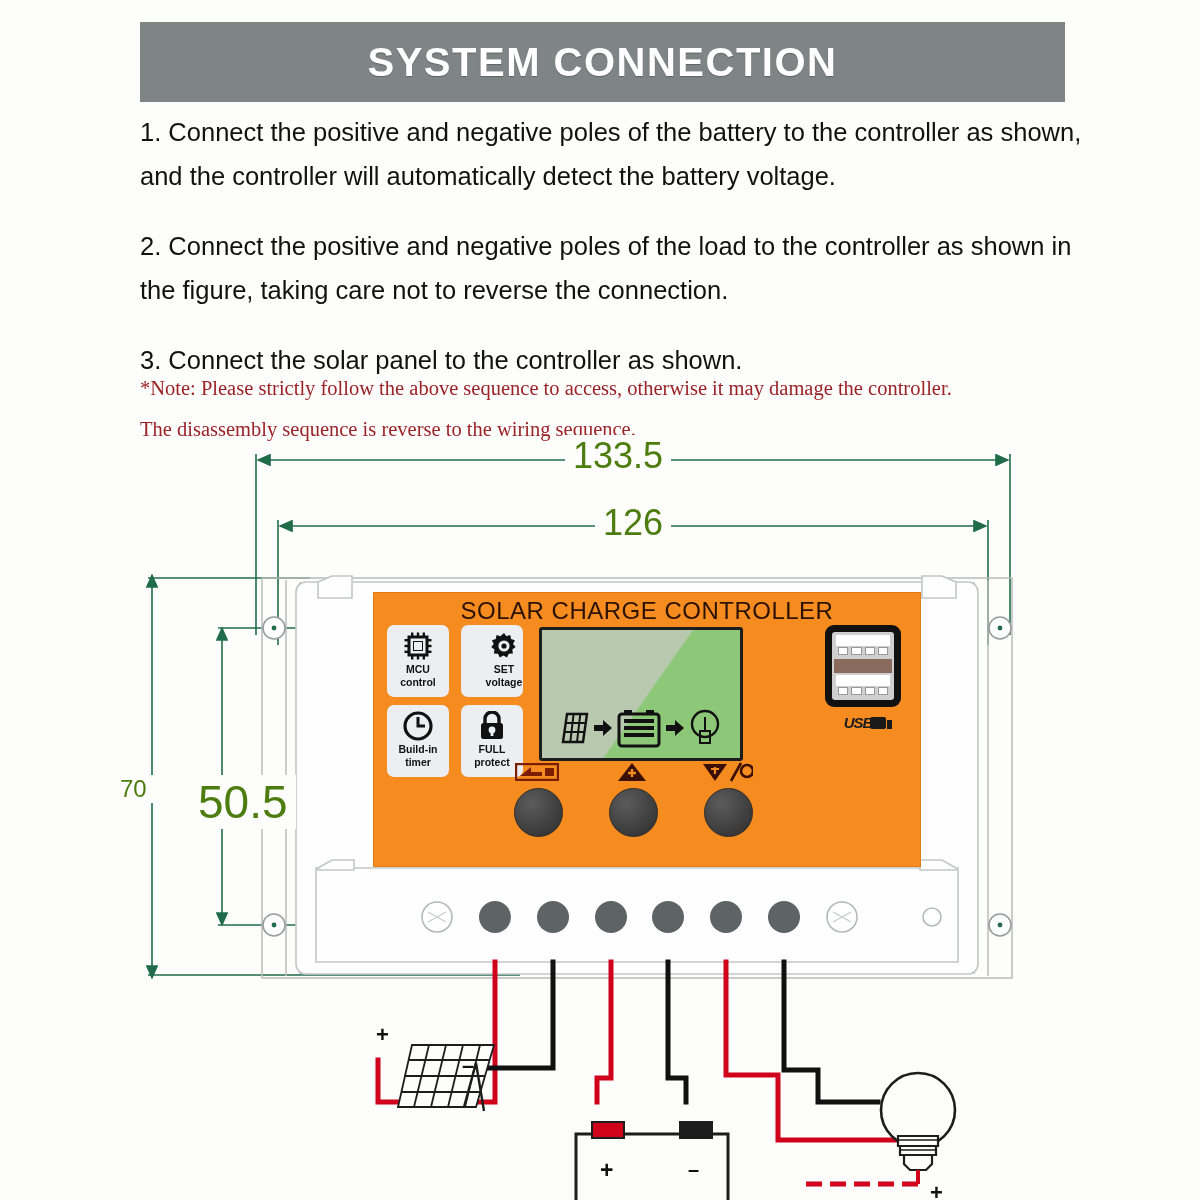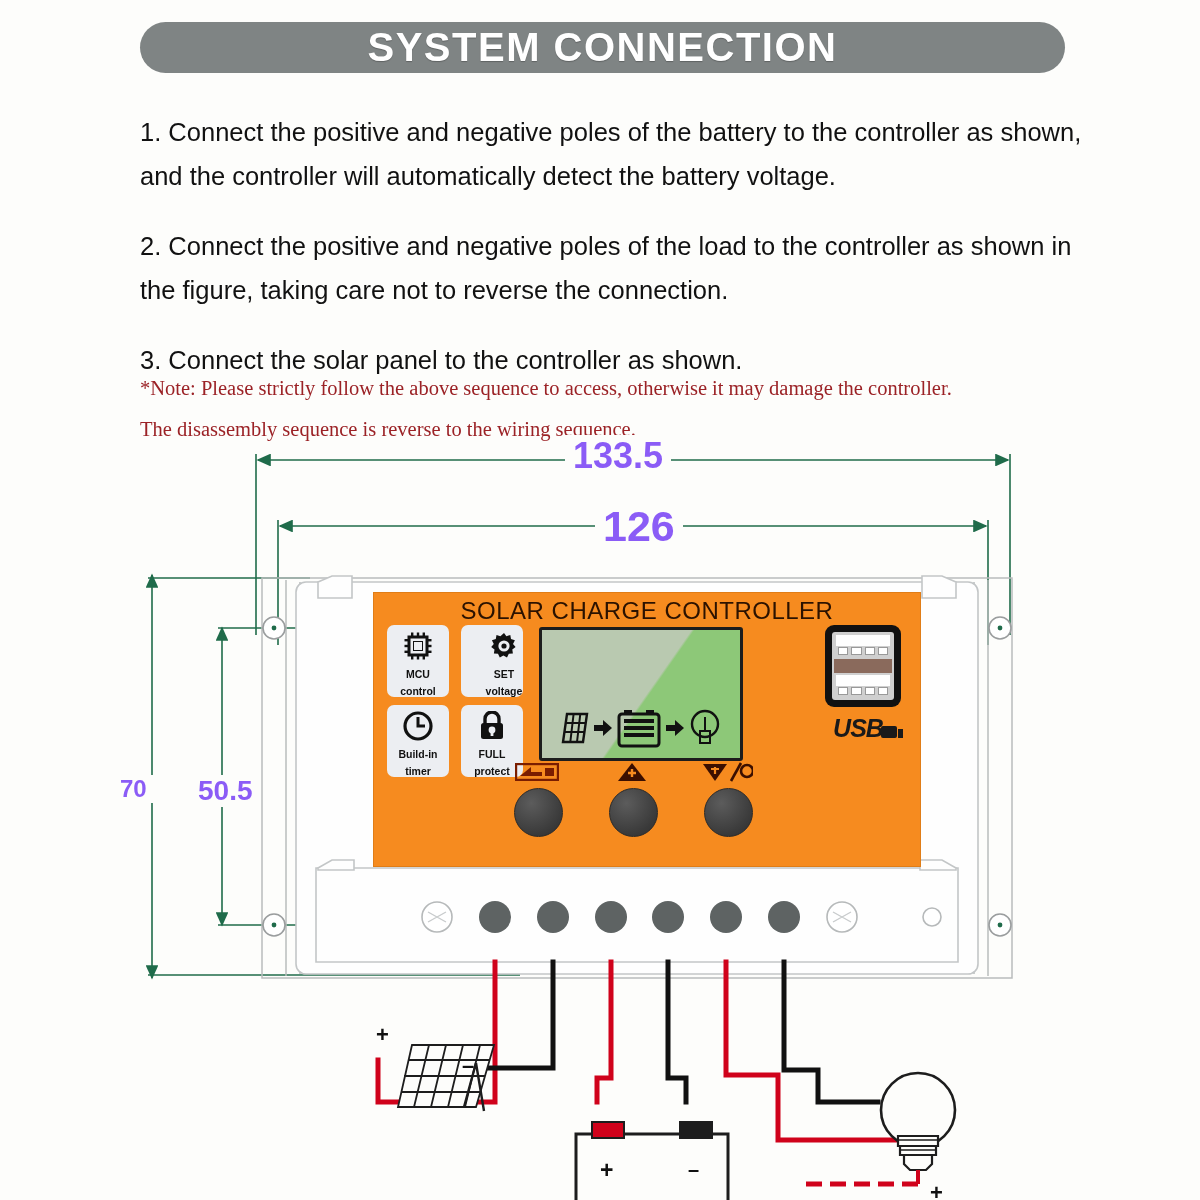--- a/index.html
+++ b/index.html
@@ -7,23 +7,23 @@
     width:1200px;height:1200px;
     background:#fdfdfb;
     font-family:"Liberation Sans", sans-serif;
     overflow:hidden;
     position:relative;
   }
   #page{position:relative;width:1200px;height:1200px;}
 
   
   .header-bar{
-    position:absolute;left:140px;top:22px;width:925px;height:51px;
+    position:absolute;left:140px;top:22px;width:925px;height:80px;
     background:#7f8484;
-    display:flex;align-items:center;justify-content:center;border-radius:27px;
+    display:flex;align-items:center;justify-content:center;
   }
   .header-title{
     color:#ffffff;font-size:40px;font-weight:bold;letter-spacing:1.5px;
     font-family:"Liberation Sans", sans-serif;
     text-shadow:0 1px 1px rgba(0,0,0,.25);
   }
 
   
   .instructions{position:absolute;left:140px;top:110px;width:960px;}
   .step{
@@ -43,21 +43,21 @@
     background:#f68b1f;
     box-shadow:inset 0 0 0 1px #e07d17;
   }
   .face-title{
     position:absolute;top:5px;left:0;width:100%;text-align:center;
     color:#2b1200;font-size:24px;letter-spacing:.5px;
     font-family:"Liberation Sans", sans-serif;
   }
   .feat{
     position:absolute;width:62px;height:72px;background:#eceef2;border-radius:7px;
-    display:flex;flex-direction:column;align-items:center;justify-content:space-between;
+    display:flex;flex-direction:column;align-items:center;justify-content:flex-start;
     padding-top:4px;box-sizing:border-box;
   }
   .feat .ficon{height:34px;display:flex;align-items:center;justify-content:center;}
   .feat .flab{
     font-size:10.5px;line-height:11.5px;color:#111;text-align:center;font-weight:bold;
     font-family:"Liberation Sans", sans-serif;margin-top:1px;
   }
   .lcd{
     position:absolute;left:166px;top:35px;width:198px;height:128px;
     background:linear-gradient(125deg,#b9c9b0 0%,#b9c9b0 52%,#8dc878 53%,#8dc878 100%);
@@ -79,35 +79,35 @@
     position:absolute;left:452px;top:33px;width:76px;height:82px;
     background:#111;border-radius:9px;padding:7px;box-sizing:border-box;
   }
   .usb-inner{width:100%;height:100%;background:#cfcfcf;border-radius:3px;position:relative;overflow:hidden;}
   .usb-slot{position:absolute;left:4px;width:54px;height:11px;background:#fefefe;}
   .usb-mid{position:absolute;left:2px;right:2px;height:14px;background:#8a6a5c;}
   .usb-pins{position:absolute;left:6px;width:50px;height:8px;display:flex;gap:3px;}
   .usb-pins i{flex:1;background:#fff;border:1px solid #999;box-sizing:border-box;}
   .usb-label{
     position:absolute;left:452px;top:122px;width:86px;text-align:center;
-    font-size:25px;font-weight:bold;color:#1a1a1a;font-style:italic;
+    font-size:15px;font-weight:bold;color:#1a1a1a;font-style:italic;
     font-family:"Liberation Sans", sans-serif;letter-spacing:-1px;
   }
   .usb-label .plug{display:inline-block;width:16px;height:12px;background:#1a1a1a;border-radius:2px;vertical-align:-1px;margin-left:-2px;}
   .usb-label .plug2{display:inline-block;width:5px;height:9px;background:#1a1a1a;vertical-align:-1px;margin-left:1px;}
 
   .btn-sym{position:absolute;top:170px;height:20px;display:flex;align-items:center;justify-content:center;}
   .knob{
     position:absolute;top:196px;width:47px;height:47px;border-radius:50%;
     background:radial-gradient(circle at 35% 30%, #5c5c5c, #3a3a3a 70%, #2e2e2e 100%);
     border:1px solid #2a2a2a;
   }
 
   .dimlabel{
-    position:absolute;color:#8b5cf6;font-weight:bold;
+    position:absolute;color:#4d7c0f;font-weight:normal;
     font-family:"Liberation Sans", sans-serif;
     background:#fdfdfb;padding:0 8px;
   }
 </style>
 </head>
 <body>
 
 <div id="page">
 
   <div class="header-bar">
@@ -235,23 +235,23 @@
         <circle cx="40" cy="40" r="37" stroke-width="2.6" fill="#fdfdfb"></circle>
         <path d="M20,66 h40 v10 h-40 z M22,76 h36 v9 h-36 z M26,85 h28 v9 l-6,6 h-16 l-6,-6 z" stroke-width="2.2" fill="#fdfdfb"></path>
         <path d="M20,70 h40 M22,80 h36" stroke-width="1.4"></path>
         <path d="M40,100 L40,114" stroke="#d0021b" stroke-width="4"></path>
       </g>
       <path d="M918,754 L800,754" stroke="#d0021b" stroke-width="5" stroke-dasharray="16 8" fill="none"></path>
       <text x="930" y="770" font-family="Liberation Sans, sans-serif" font-size="22" font-weight="bold" fill="#111">+</text>
     </svg>
 
     <div class="dimlabel" style="left:565px;top:5px;font-size:36px;">133.5</div>
-    <div class="dimlabel" style="left:595px;top:72px;font-size:43px;">126</div>
+    <div class="dimlabel" style="left:595px;top:72px;font-size:36px;">126</div>
     <div class="dimlabel" style="left:112px;top:345px;font-size:24px;">70</div>
-    <div class="dimlabel" style="left:190px;top:345px;font-size:28px;">50.5</div>
+    <div class="dimlabel" style="left:190px;top:345px;font-size:46px;">50.5</div>
   </div>
 
   <div class="face">
 
     <div class="face-title">SOLAR CHARGE CONTROLLER</div>
 
     <div class="feat" style="left:14px;top:33px;">
       <div class="ficon">
         <svg width="30" height="30" viewBox="0 0 30 30">
           <rect x="6" y="6" width="18" height="18" fill="none" stroke="#111" stroke-width="3"></rect>

